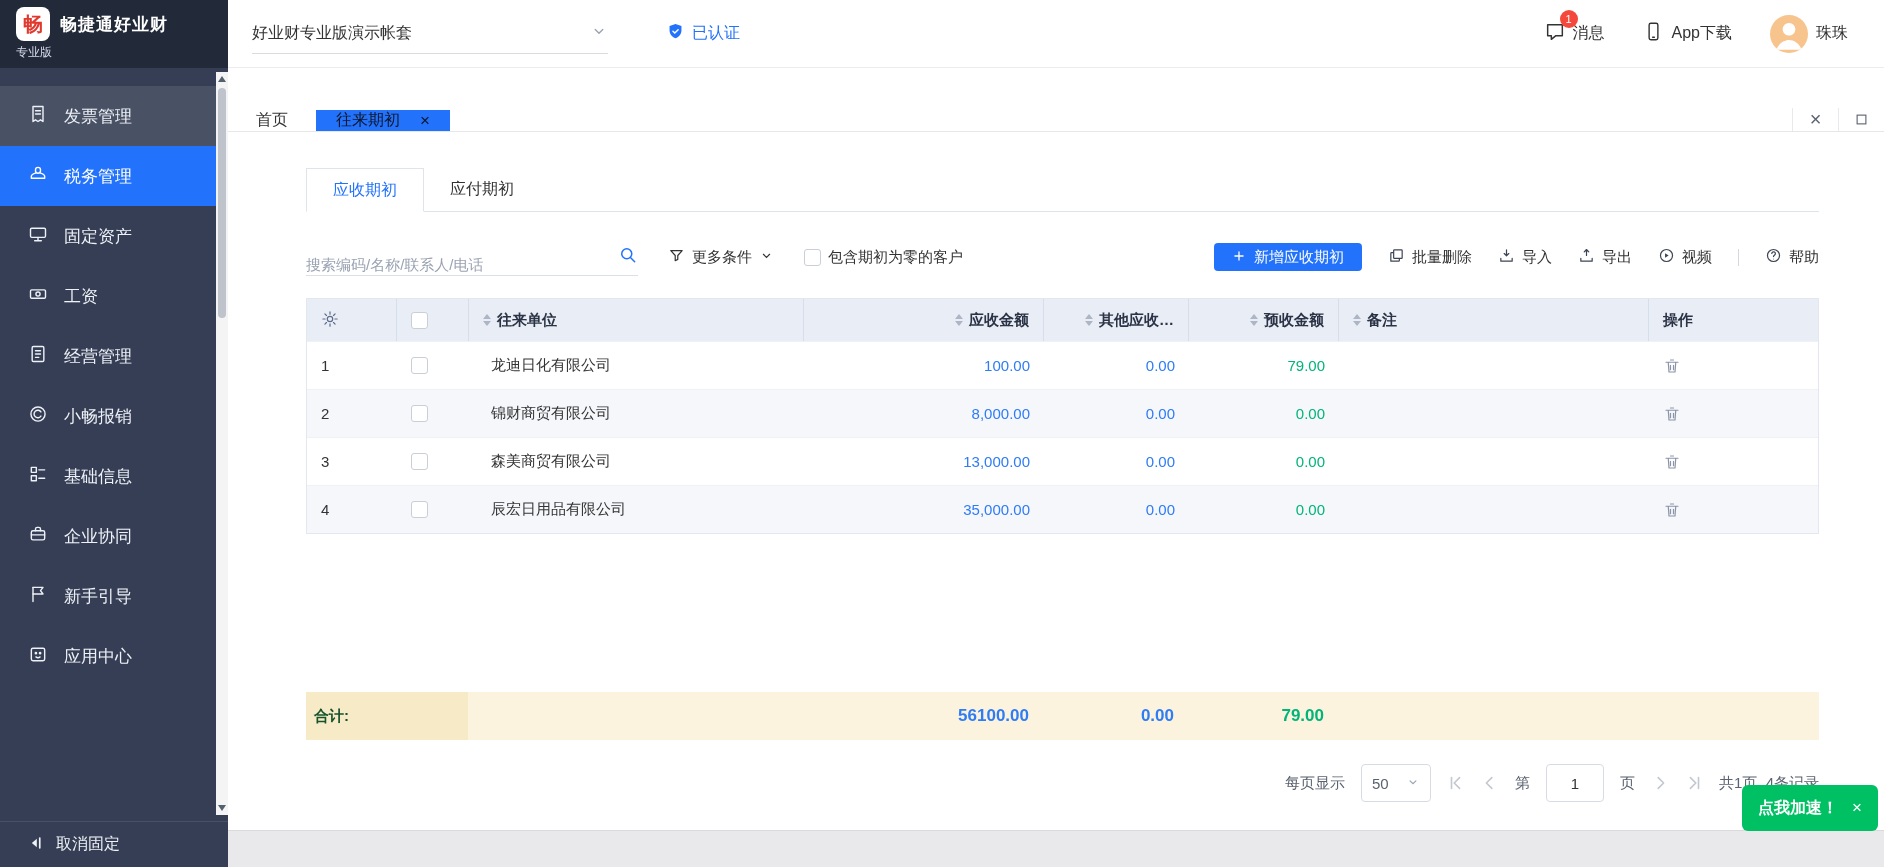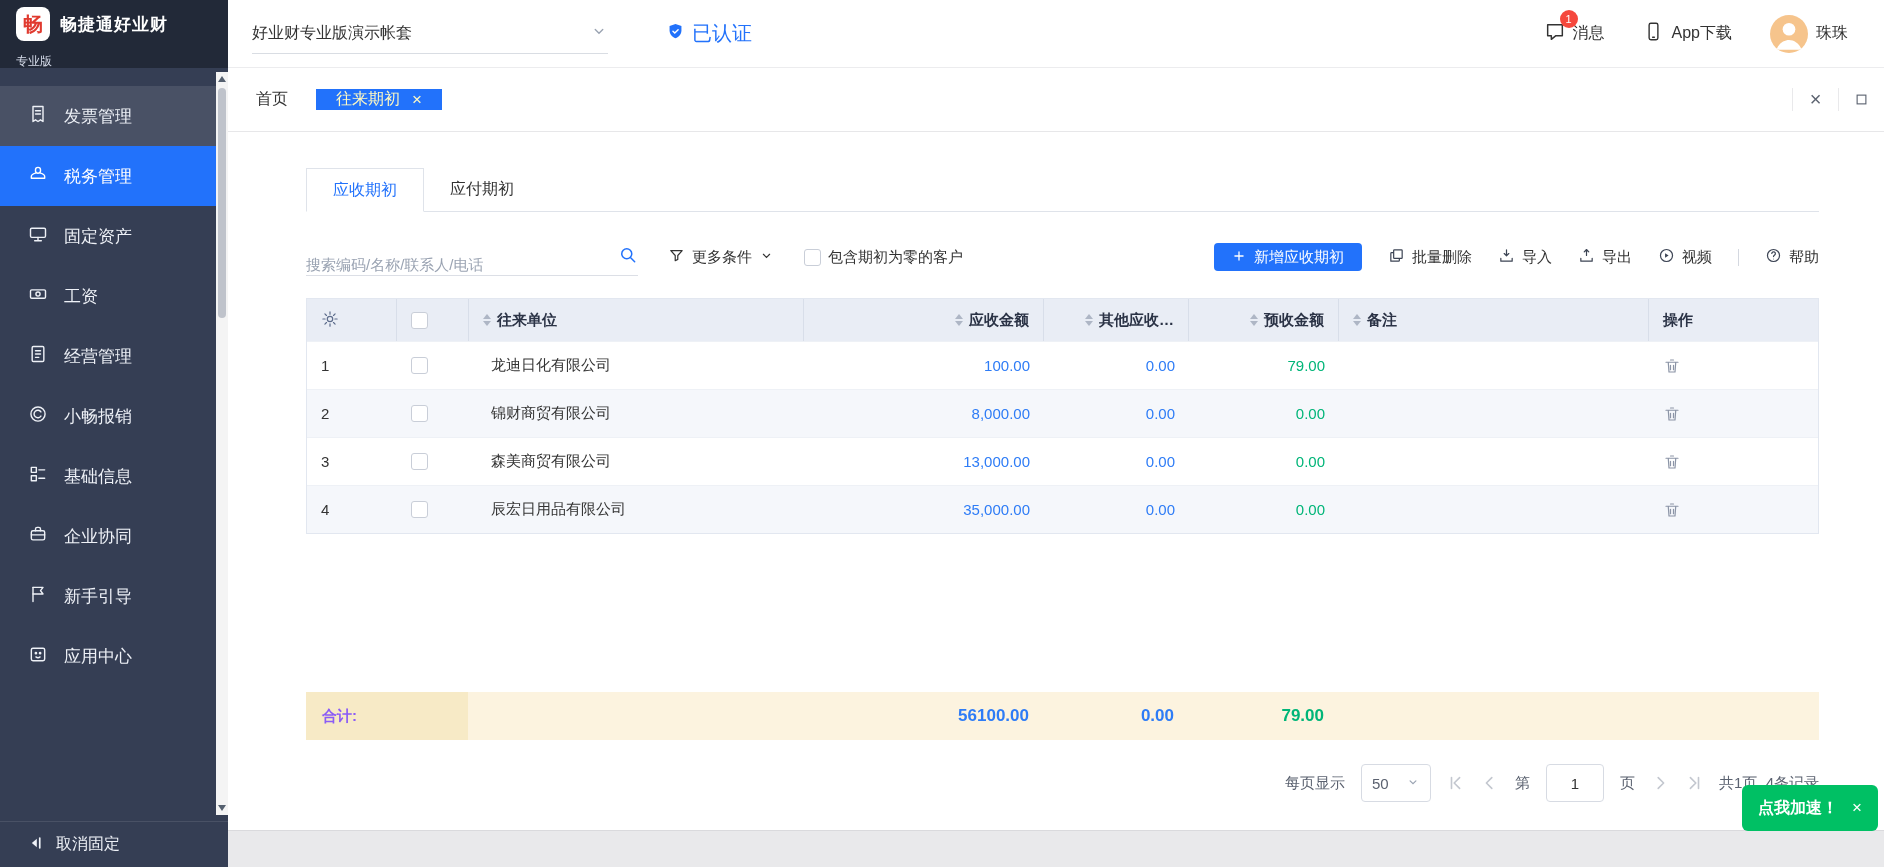--- a/index.html
+++ b/index.html
@@ -6,48 +6,48 @@
   html,body { width:1884px; height:867px; overflow:hidden; }
   body { font-family:"Liberation Sans","DejaVu Sans",sans-serif; background:#e9e9eb; color:#333; }
   .app { display:flex; width:1884px; height:867px; }
 
   
   .sidebar { flex:0 0 228px; background:#353e54; color:#eef1f7; display:flex; flex-direction:column; position:relative; }
   .logo { height:68px; background:#222938; padding:7px 16px 5px; }
   .logo-row { display:flex; align-items:center; gap:10px; }
   .logo-mark { width:34px; height:34px; background:#fff; color:#e03a2f; border-radius:8px; font-size:20px; font-weight:bold; display:flex; align-items:center; justify-content:center; }
   .logo-title { font-size:17px; font-weight:bold; color:#fff; letter-spacing:1px; }
-  .logo-sub { font-size:12px; color:#d6dcea; margin-top:12px; }
+  .logo-sub { font-size:12px; color:#d6dcea; margin-top:3px; }
   .menu { flex:1; padding-top:18px; }
   .mi { height:60px; display:flex; align-items:center; gap:16px; padding-left:28px; font-size:17px; cursor:pointer; }
   .mi.hov { background:rgba(255,255,255,.10); }
   .mi.active { background:#2272fb; color:#fff; }
   .sic { width:20px; height:20px; flex:0 0 auto; }
   .sb-footer { height:46px; border-top:1px solid rgba(255,255,255,.10); display:flex; align-items:center; gap:10px; padding-left:26px; font-size:16px; cursor:pointer; }
   .sb-scroll { position:absolute; right:0; top:72px; bottom:52px; width:12px; background:#f4f4f4; z-index:5; }
   .sb-arrow-up,.sb-arrow-down { position:absolute; left:2px; width:0; height:0; border-left:4px solid transparent; border-right:4px solid transparent; }
   .sb-arrow-up { top:4px; border-bottom:6px solid #55606f; }
   .sb-arrow-down { bottom:4px; border-top:6px solid #55606f; }
   .sb-thumb { position:absolute; left:2px; top:16px; width:8px; height:230px; background:#bfc3cb; border-radius:4px; }
 
   
   .main { flex:1; display:flex; flex-direction:column; min-width:0; }
 
   .topbar { height:68px; background:#fff; display:flex; align-items:center; padding:0 24px; border-bottom:1px solid #ececee; }
   .acct { width:356px; height:40px; display:flex; align-items:center; justify-content:space-between; border-bottom:1px solid #d9dde3; font-size:16px; color:#333; cursor:pointer; }
-  .cert { margin-left:58px; display:flex; align-items:center; gap:7px; color:#2272fb; font-size:20px; }
+  .cert { margin-left:58px; display:flex; align-items:center; gap:7px; color:#2272fb; font-size:16px; }
   .tb-right { margin-left:auto; display:flex; align-items:center; gap:38px; padding-right:12px; }
   .msg { position:relative; display:flex; align-items:center; gap:7px; font-size:16px; cursor:pointer; }
   .badge { position:absolute; top:-11px; left:16px; min-width:18px; height:18px; background:#f5483d; color:#fff; border-radius:9px; font-size:11px; display:flex; align-items:center; justify-content:center; padding:0 5px; }
   .appdl,.user { display:flex; align-items:center; gap:8px; font-size:16px; cursor:pointer; }
   .avatar { width:38px; height:38px; border-radius:50%; background:#f6c48c; overflow:hidden; display:flex; align-items:flex-end; justify-content:center; }
 
-  .tabbar { height:64px; background:#fff; display:flex; align-items:center; border-bottom:1px solid #e7e7e9; }
+  .tabbar { height:64px; background:#fff; display:flex; align-items:flex-end; border-bottom:1px solid #e7e7e9; }
   .ptab { display:flex; align-items:center; padding:0 28px; font-size:16px; cursor:pointer; }
-  .ptab.active { background:#2272fb; color:#fef9c3; gap:12px; padding:0 20px; }
+  .ptab.active { background:#2272fb; color:#0f172a; gap:20px; padding:0 20px; }
   .tab-x { font-size:17px; line-height:1; cursor:pointer; }
   .tab-ctrl { margin-left:auto; display:flex; align-items:stretch; }
   .ctrl { width:46px; display:flex; align-items:center; justify-content:center; border-left:1px solid #e9e9eb; color:#5c6370; font-size:20px; cursor:pointer; }
 
   .content { flex:1; background:#fff; padding:36px 0 0 78px; position:relative; min-height:0; }
   .bottom-strip { height:37px; background:#e9e9eb; border-top:1px solid #dadadd; }
 
   
   .inner-tabs { width:1513px; display:flex; border-bottom:1px solid #dfe3ea; height:44px; }
   .itab { padding:0 26px; display:flex; align-items:center; font-size:16px; color:#333; cursor:pointer; }
@@ -80,21 +80,21 @@
   .tr { height:48px; border-top:1px solid #eef1f6; }
   .tr.alt { background:#f5f7fb; }
   .td { display:flex; align-items:center; font-size:15px; color:#333; padding:0 14px; }
   .td.name { padding-left:22px; }
   .amt { color:#2e7cf6; } .adv { color:#00b578; }
   .trash { color:#8b94a6; cursor:pointer; display:flex; }
 
   .spacer { height:158px; width:1513px; }
 
   .total { width:1513px; display:grid; grid-template-columns:90px 72px 335px 240px 145px 150px 310px minmax(0,1fr); background:#fcf3df; height:48px; }
-  .tlabel { grid-column:1/3; background:#f7eac6; display:flex; align-items:center; padding-left:16px; font-size:15px; font-weight:bold; color:#8b5cf6; }
+  .tlabel { grid-column:1/3; background:#f7eac6; display:flex; align-items:center; padding-left:8px; font-size:15px; font-weight:bold; color:#14532d; }
   .tval { display:flex; align-items:center; justify-content:flex-end; padding:0 14px; font-size:17px; font-weight:bold; }
 
   
   .pager { width:1513px; margin-top:24px; display:flex; align-items:center; justify-content:flex-end; gap:16px; font-size:15px; color:#5b6270; }
   .psel { width:70px; height:38px; border:1px solid #d7dbe3; border-radius:4px; display:flex; align-items:center; justify-content:space-between; padding:0 10px; cursor:pointer; }
   .pgin { width:58px; height:38px; border:1px solid #d7dbe3; border-radius:4px; display:flex; align-items:center; justify-content:center; }
   .pgin input { width:40px; border:none; outline:none; text-align:center; font-size:15px; color:#333; font-family:inherit; }
   .pico { color:#c3c7cf; display:flex; cursor:pointer; }
 
   .accel { position:fixed; right:6px; bottom:36px; height:46px; background:#00c064; color:#fff; display:flex; align-items:center; gap:14px; padding:0 16px; border-radius:6px; font-size:16px; font-weight:bold; cursor:pointer; z-index:20; }

